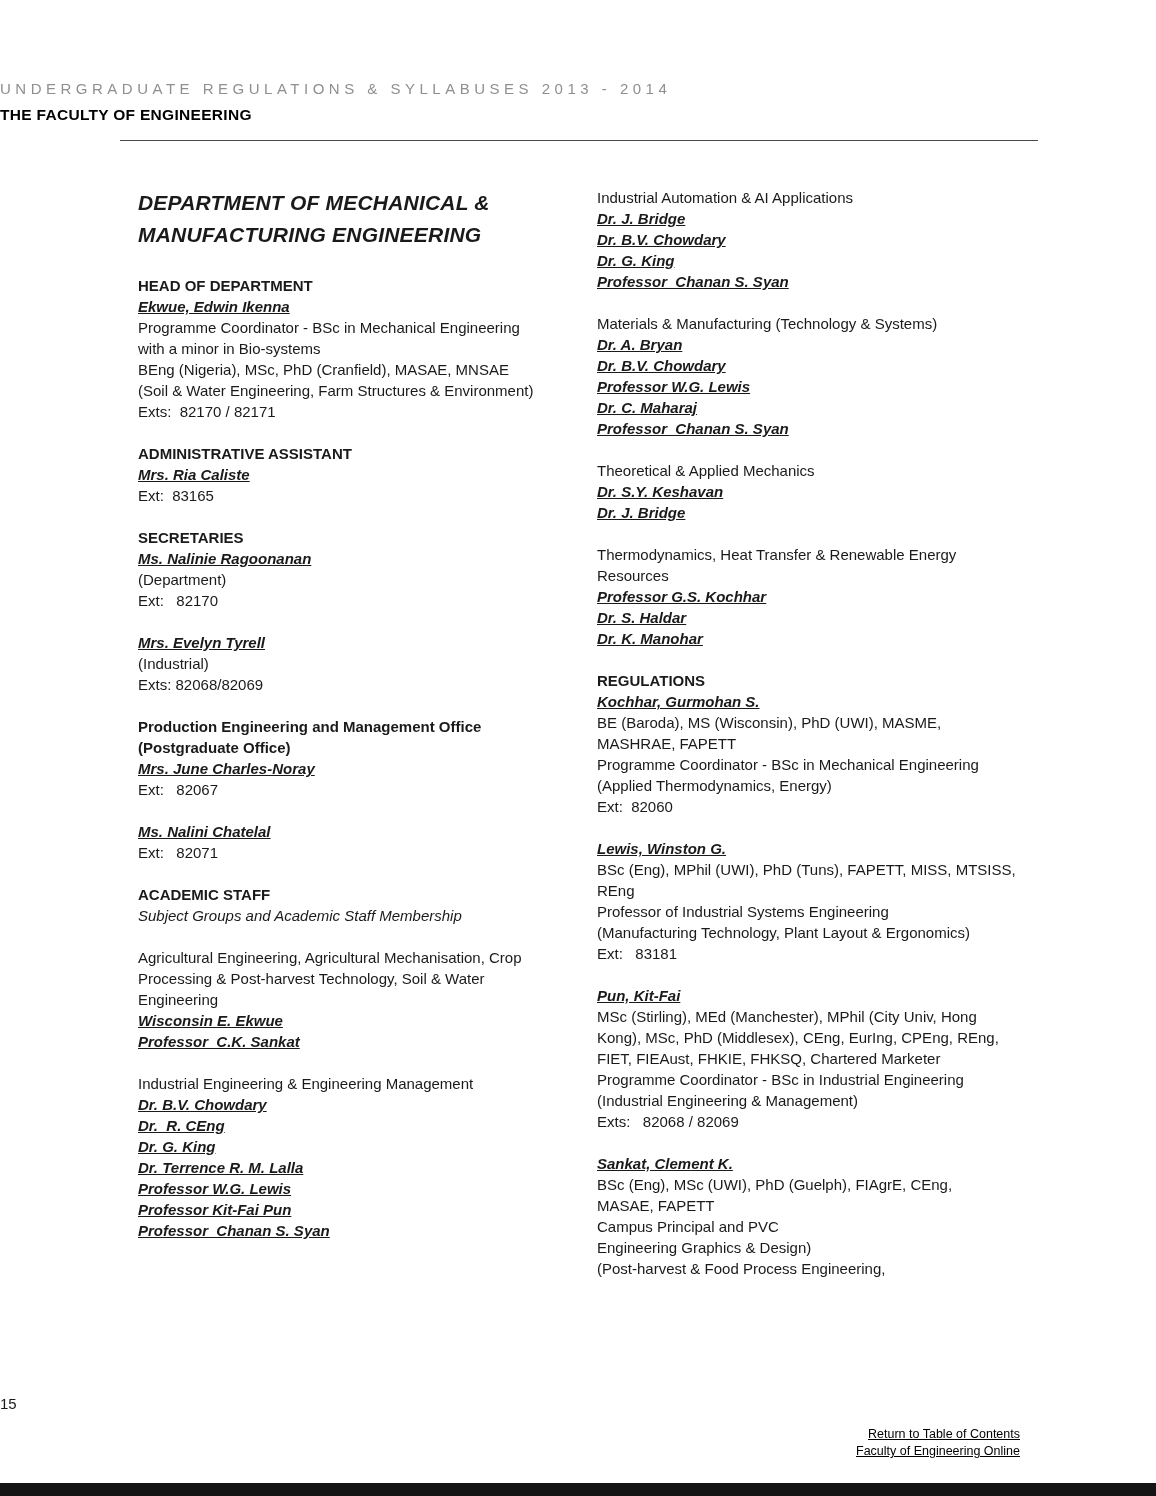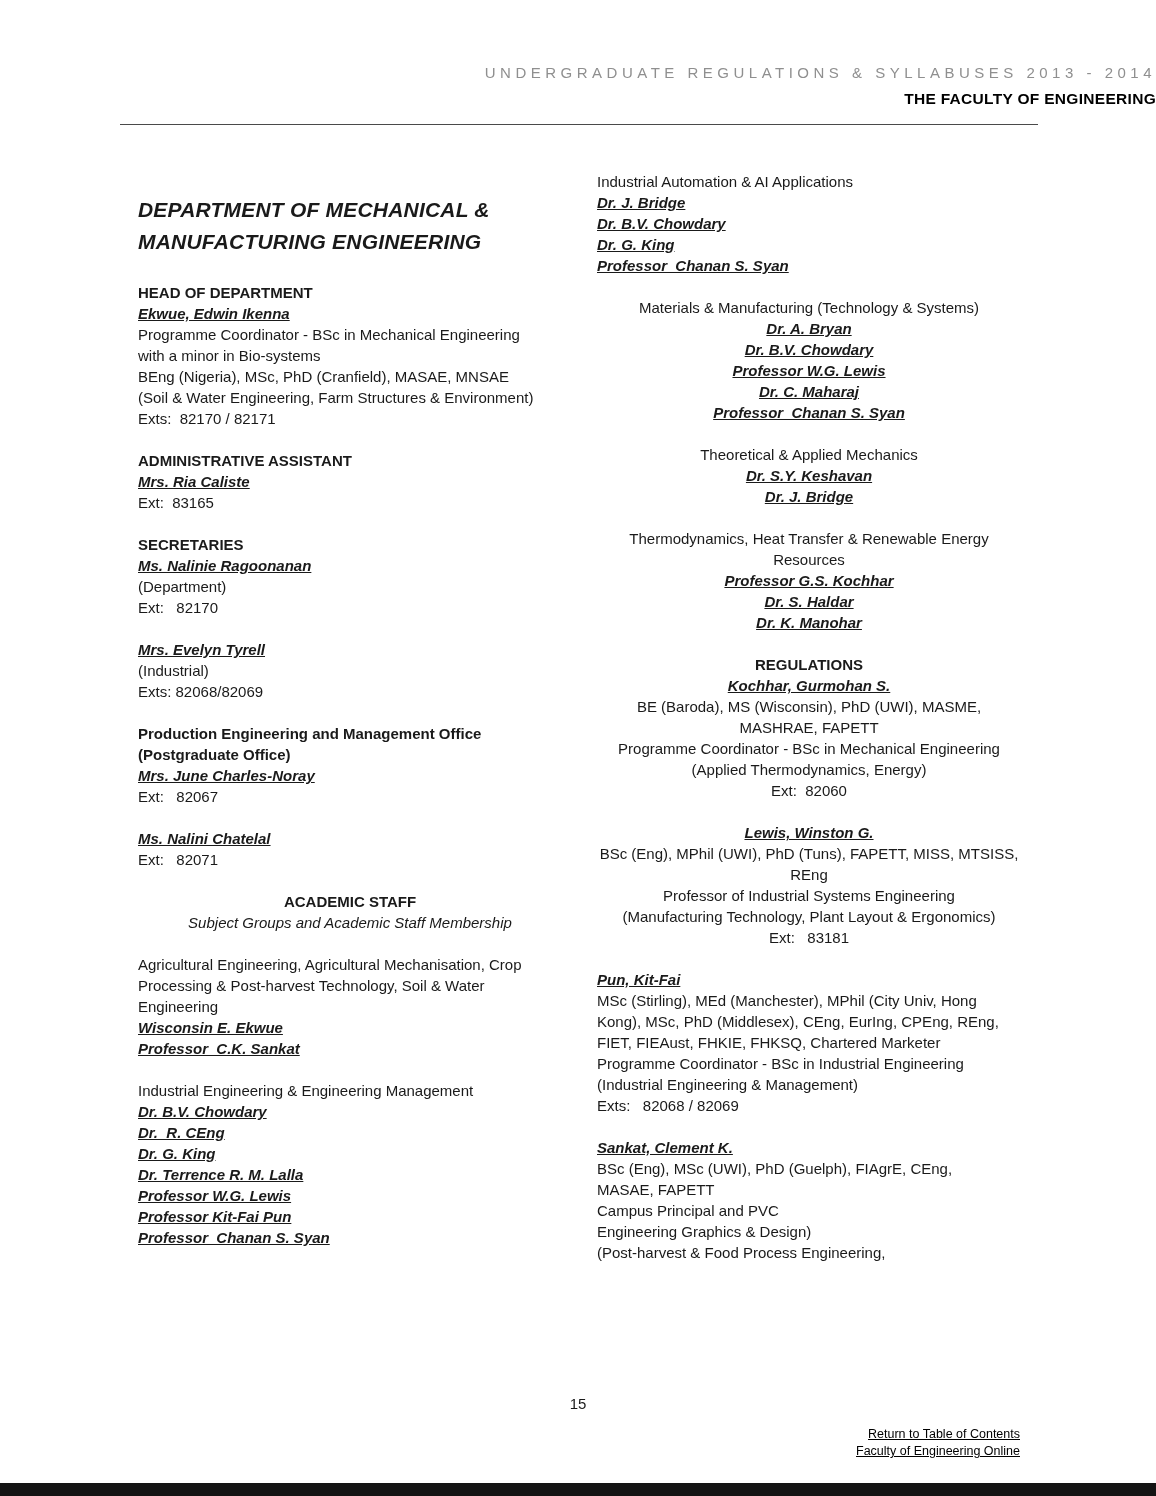--- a/index.html
+++ b/index.html
@@ -3,53 +3,53 @@
 <meta charset="utf-8">
 <style>
   * { margin: 0; padding: 0; box-sizing: border-box; }
   html, body { background: #ffffff; }
   body {
     width: 1156px; height: 1496px;
     position: relative; overflow: hidden;
     font-family: "Liberation Sans", sans-serif;
     color: #1a1a1a;
   }
-  .page-header { padding-top: 28px; text-align: right; margin-top: 36px; }
+  .page-header { padding-top: 80px; text-align: left; }
   .hdr-top {
     color: #8f8f8f; font-size: 15px; letter-spacing: 4.5px;
     font-weight: 400;
   }
   .hdr-sub {
     margin-top: 9px; font-weight: 700; font-size: 15.5px;
     letter-spacing: 0.3px; color: #000;
   }
   .rule {
     border: none; border-top: 1.5px solid #4a4a4a;
     margin: 16px 118px 0 120px;
   }
   .columns { display: flex; padding: 46px 0 0 138px; gap: 35px; }
   .col { width: 424px; }
   .block { margin-bottom: 21px; }
-  .block.gap-lg { margin-top: 20px; text-align: center; }
-  .block.dept-title { margin-bottom: 24px; margin-top: 23px; }
+  .block.gap-lg { margin-top: 20px; }
+  .block.dept-title { margin-bottom: 24px; }
   .line {
     font-size: 15px; line-height: 21px;
     white-space: pre-wrap; color: #1a1a1a;
   }
   .line.plain { font-weight: 400; }
   .line.heading { font-weight: 700; }
   .line.name { font-weight: 700; font-style: italic; text-decoration: underline; }
   .line.italic { font-style: italic; }
   .line.title {
     font-size: 21px; line-height: 32px;
     font-weight: 700; font-style: italic; letter-spacing: 0.2px;
   }
   .footer-pagenum {
     position: absolute; left: 0; right: 0; bottom: 84px;
-    text-align: center; font-size: 15px; color: #1a1a1a;
+    text-align: left; font-size: 15px; color: #1a1a1a;
   }
   .footer-links {
     position: absolute; right: 136px; bottom: 36px;
     text-align: right; font-size: 12.5px;
   }
   .footer-links a {
     display: block; color: #000; text-decoration: underline;
     line-height: 17px; cursor: pointer;
   }
   .bottom-bar {

